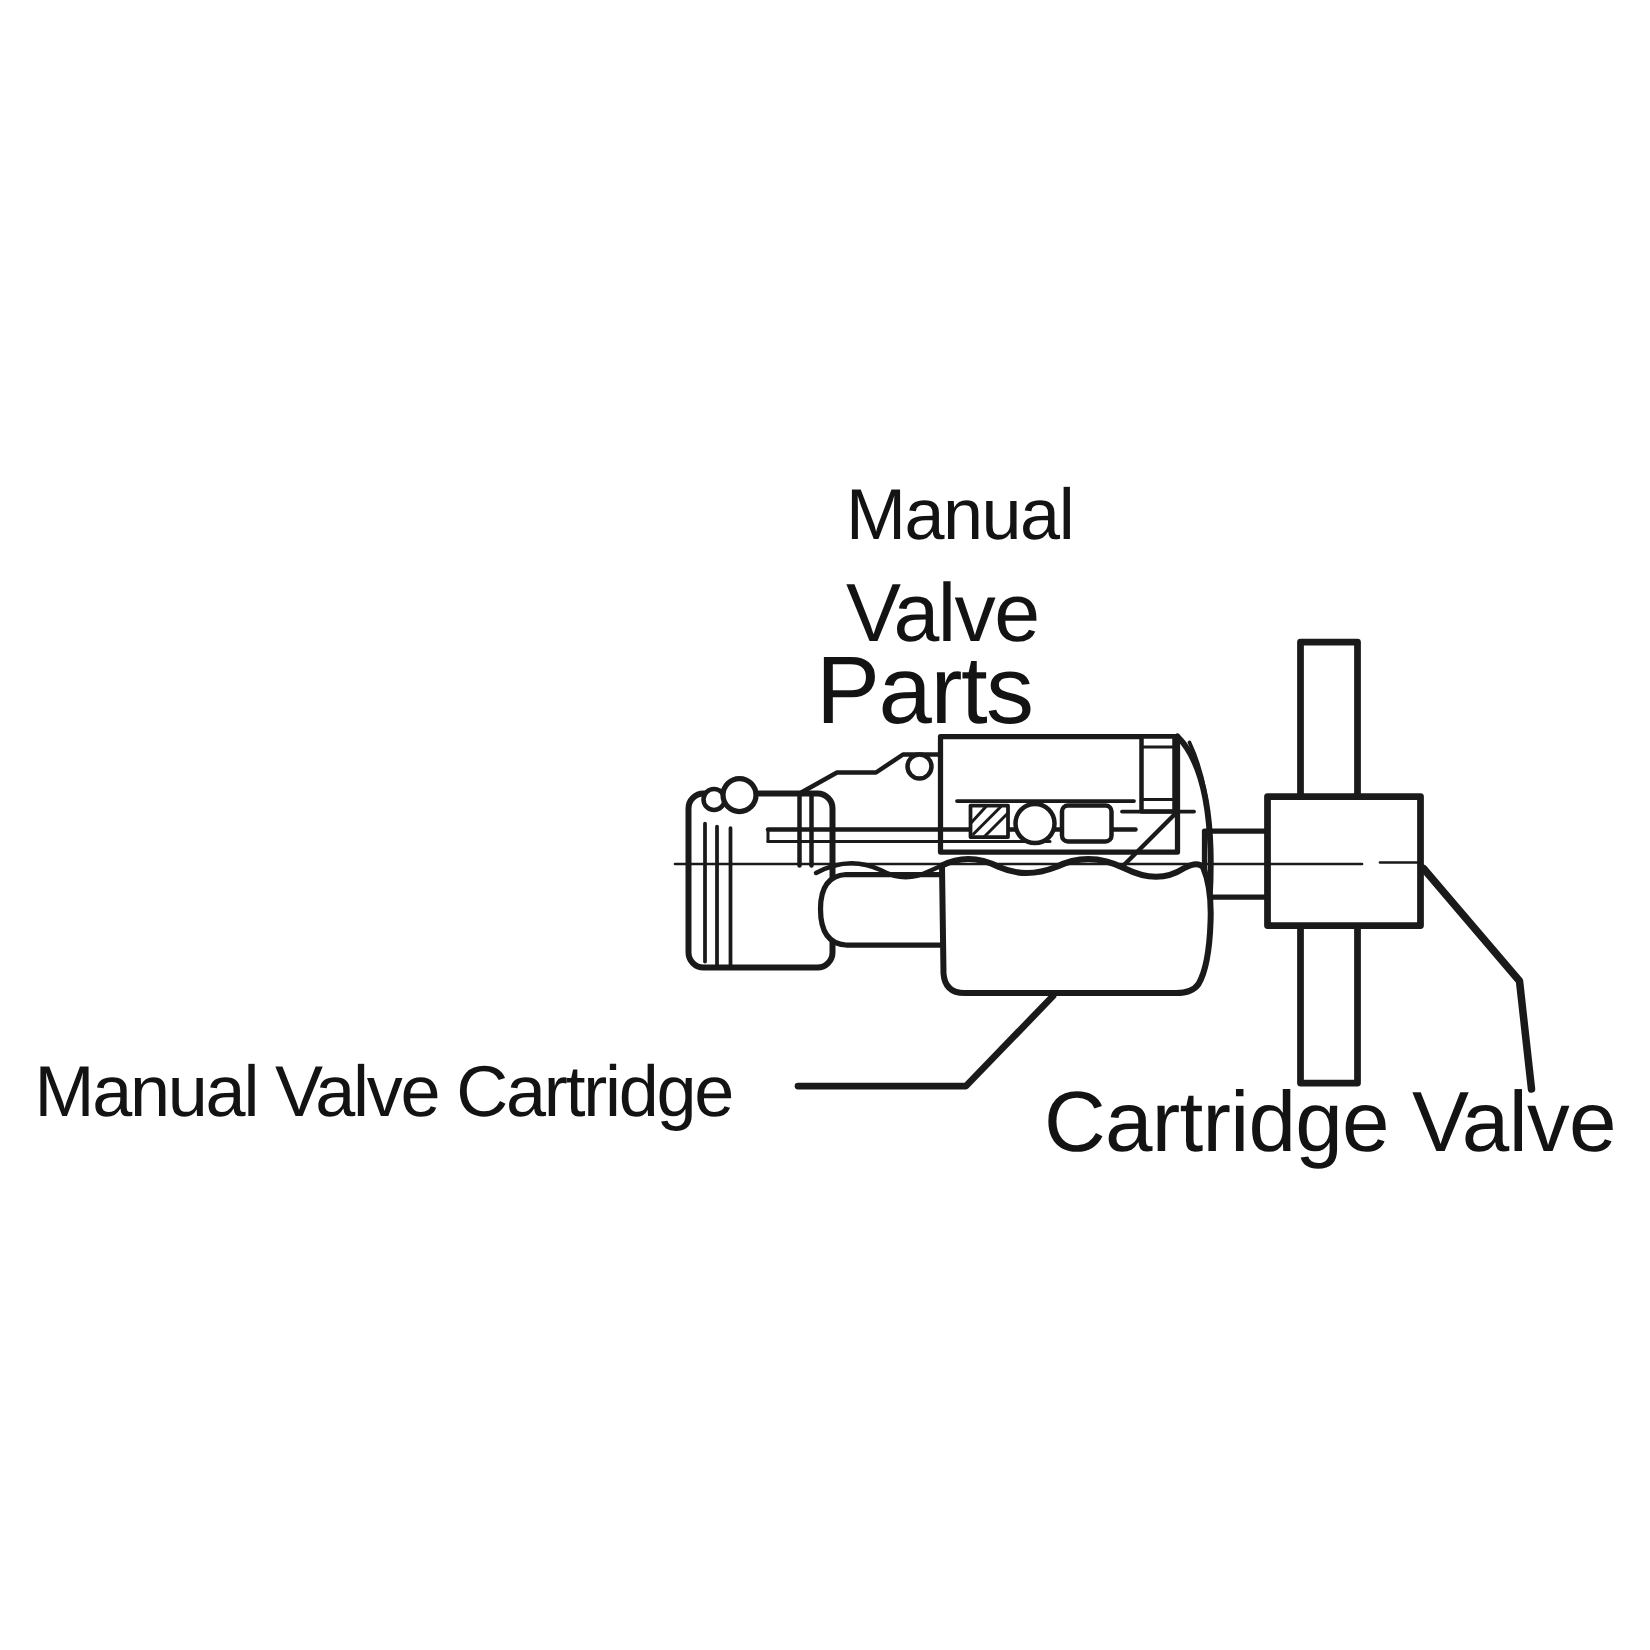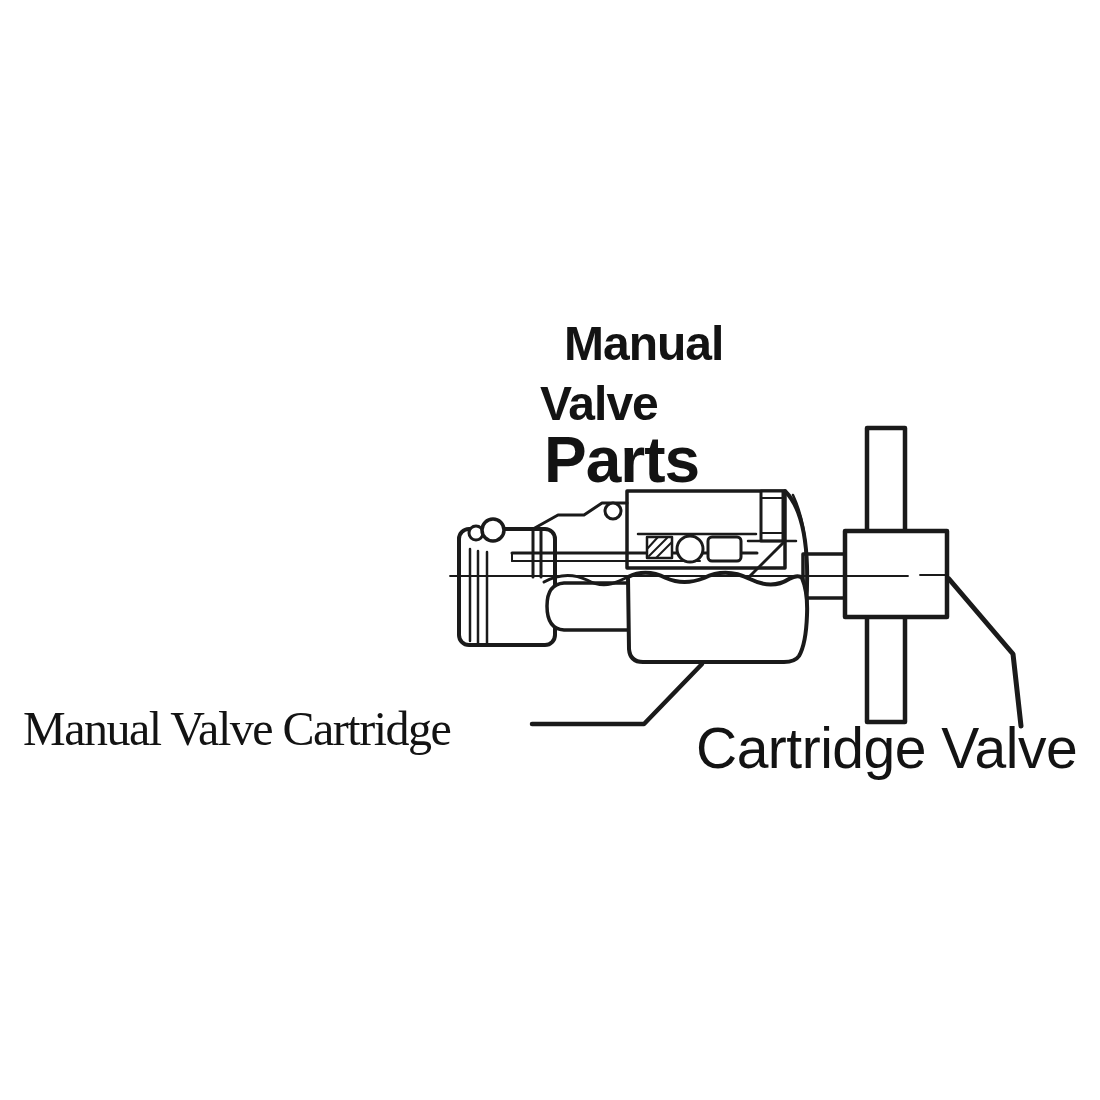--- a/index.html
+++ b/index.html
@@ -6,25 +6,25 @@
   body{
     width:1100px;height:1100px;
     background:#ffffff;
     position:relative;
     overflow:hidden;
     font-family:"Liberation Sans", sans-serif;
     color:#151515;
   }
   #diagram-svg{position:absolute;left:0;top:0;}
   .txt{position:absolute;white-space:nowrap;color:#131313;}
-  .title-line{font-weight:700;letter-spacing:-1px;text-align:center;}
+  .title-line{font-weight:400;letter-spacing:-1px;text-align:center;}
   #title-line-1{left:564px;top:316px;font-size:48px;}
-  #title-line-2{left:540px;top:376px;font-size:48px;}
+  #title-line-2{left:564px;top:376px;font-size:55px;}
   #title-line-3{left:544px;top:423px;font-size:64px;}
-  #cartridge-label{left:23px;top:701px;font-size:48px;letter-spacing:-1.5px;font-family:Liberation Serif, serif;}
+  #cartridge-label{left:23px;top:701px;font-size:48px;letter-spacing:-1.5px;}
   #stem-label{left:696px;top:715px;font-size:57px;letter-spacing:-0.5px;}
 </style>
 </head>
 <body>
 
 <svg id="diagram-svg" width="1100" height="1100" viewBox="0 0 1100 1100" aria-hidden="true">
   <g fill="none" stroke-linecap="round" stroke-linejoin="round" stroke="#1a1a1a">
 
     <rect x="867" y="428" width="38" height="294" fill="#ffffff" stroke-width="4.5"></rect>
 

